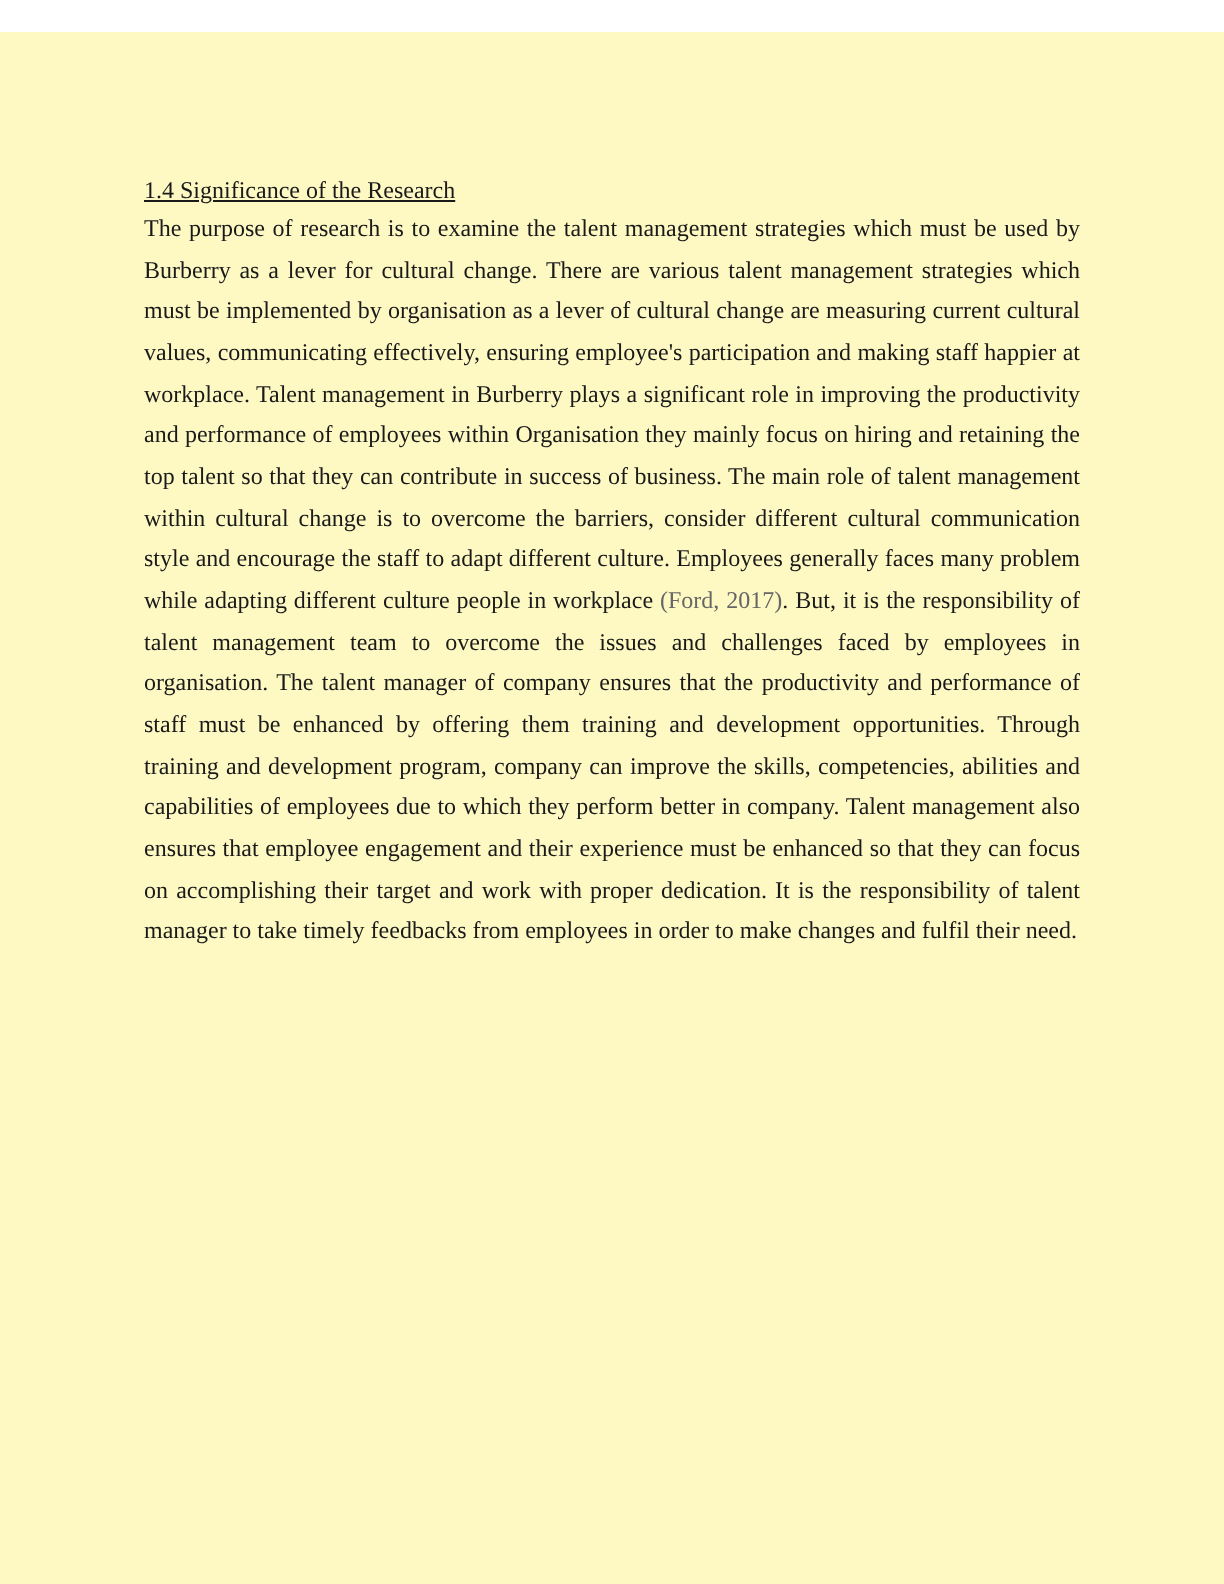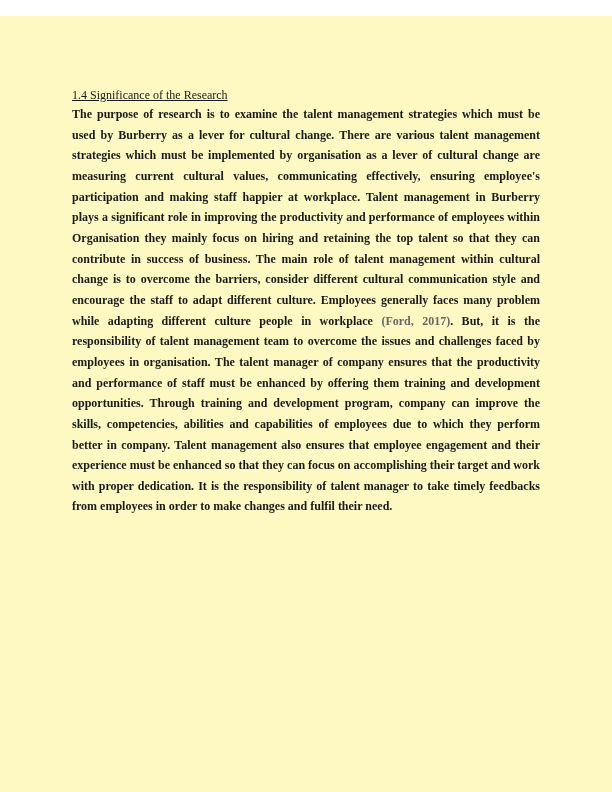--- a/index.html
+++ b/index.html
@@ -8,21 +8,21 @@
     position: absolute; left: 0; top: 16px; width: 612px; height: 792px; background: #fef9c3;
   }
   .content {
     position: absolute; left: 72px; top: 70px; width: 468px;
     font-family: "Liberation Serif", serif; font-size: 12px; color: #1a1a1a;
   }
   .heading {
     text-decoration: underline; line-height: 18px; margin: 0; font-weight: normal; font-size: 12px;
   }
   .body-text {
-    margin: 0; line-height: 20.65px; text-align: justify; font-weight: bold;
+    margin: 0; line-height: 20.65px; text-align: justify;
   }
   .citation { color: #666666; }
 </style>
 </head>
 <body>
 
 <div class="page">
   <div class="content">
     <h2 class="heading">1.4 Significance of the Research</h2>
     <p class="body-text"><span>The purpose of research is to examine the talent management strategies which must be used by Burberry as a lever for cultural change. There are various talent management strategies which must be implemented by organisation as a lever of cultural change are measuring current cultural values, communicating effectively, ensuring employee's participation and making staff happier at workplace. Talent management in Burberry plays a significant role in improving the productivity and performance of employees within Organisation they mainly focus on hiring and retaining the top talent so that they can contribute in success of business. The main role of talent management within cultural change is to overcome the barriers, consider different cultural communication style and encourage the staff to adapt different culture. Employees generally faces many problem while adapting different culture people in workplace </span><span class="citation">(Ford, 2017)</span><span>. But, it is the responsibility of talent management team to overcome the issues and challenges faced by employees in organisation. The talent manager of company ensures that the productivity and performance of staff must be enhanced by offering them training and development opportunities. Through training and development program, company can improve the skills, competencies, abilities and capabilities of employees due to which they perform better in company. Talent management also ensures that employee engagement and their experience must be enhanced so that they can focus on accomplishing their target and work with proper dedication. It is the responsibility of talent manager to take timely feedbacks from employees in order to make changes and fulfil their need.</span></p>

